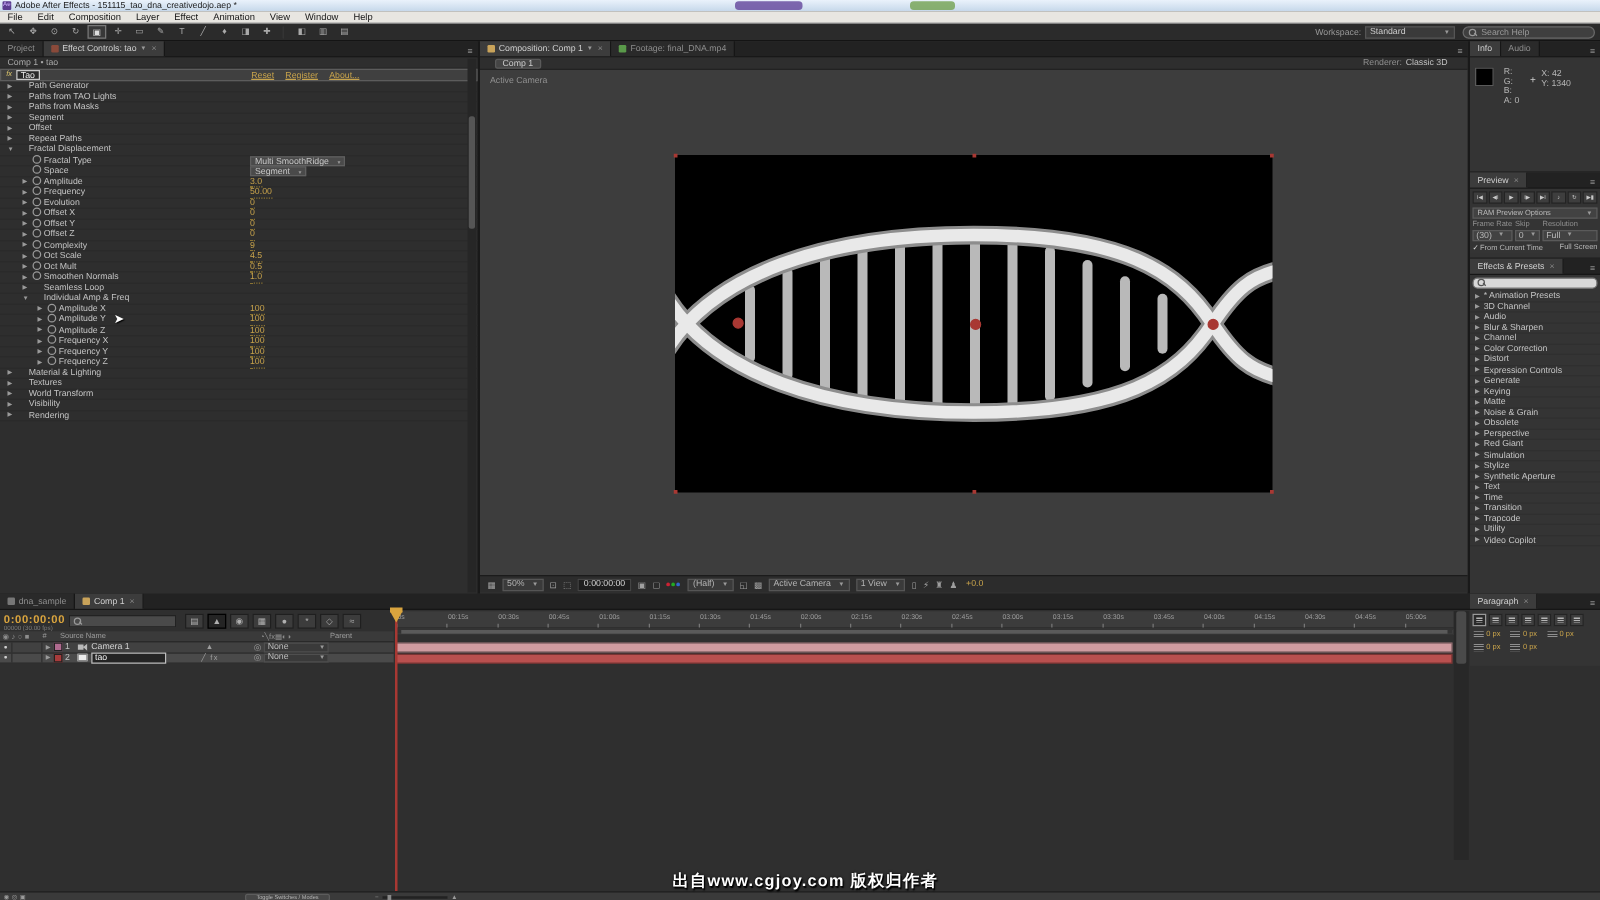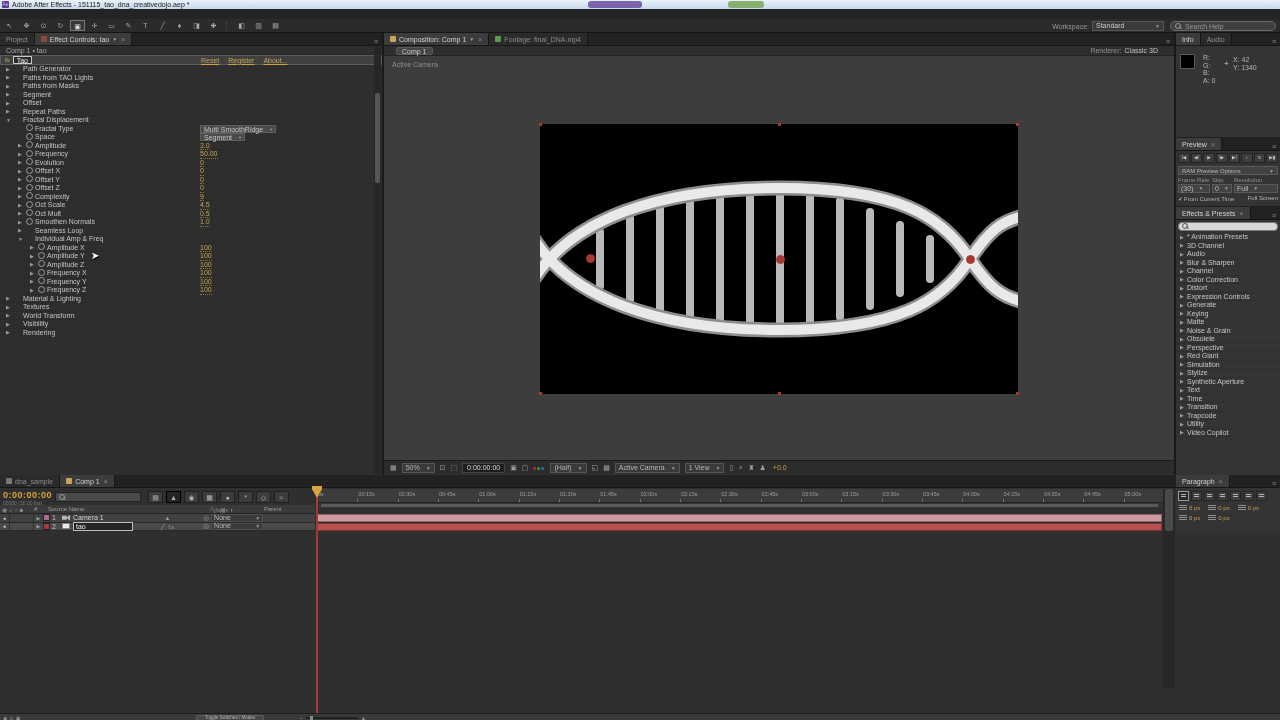--- a/index.html
+++ b/index.html
@@ -193,20 +193,32 @@
 
 <div id="app">
 
   <div class="abs titlebar">
     <span class="ae-logo">Ae</span>
     <span>Adobe After Effects - 151115_tao_dna_creativedojo.aep *</span>
     <span class="tb-blob" style="left:588px;width:54px;background:#6a4fa0;"></span>
     <span class="tb-blob" style="left:728px;width:36px;background:#79a659;"></span>
   </div>
 
+  <div class="abs menubar">
+
+  <span class="menu-item">File</span>
+      <span class="menu-item">Edit</span>
+      <span class="menu-item">Composition</span>
+      <span class="menu-item">Layer</span>
+      <span class="menu-item">Effect</span>
+      <span class="menu-item">Animation</span>
+      <span class="menu-item">View</span>
+      <span class="menu-item">Window</span>
+      <span class="menu-item">Help</span>
+    </div>
 
   <div class="abs apptoolbar">
     <span style="display:flex;">
 
     <span class="tool" data-active="false">↖</span>
         <span class="tool" data-active="false">✥</span>
         <span class="tool" data-active="false">⊙</span>
         <span class="tool" data-active="false">↻</span>
         <span class="tool" data-active="true">▣</span>
         <span class="tool" data-active="false">✛</span>
@@ -969,15 +981,16 @@
     <span class="bb-toggle">Toggle Switches / Modes</span>
     <span class="bb-zoom">
       <span>−</span>
       <span class="bb-track">
           <span class="bb-thumb"></span>
         </span>
       <span>▲</span>
     </span>
   </div>
 
+  <div class="abs watermark">出自www.cgjoy.com 版权归作者</div>
 
   <div class="abs" style="left:91px;top:250px;z-index:60;color:#fff;font-size:10px;text-shadow:1px 1px 1px #000;">➤</div>
 </div>
 
 </body></html>

